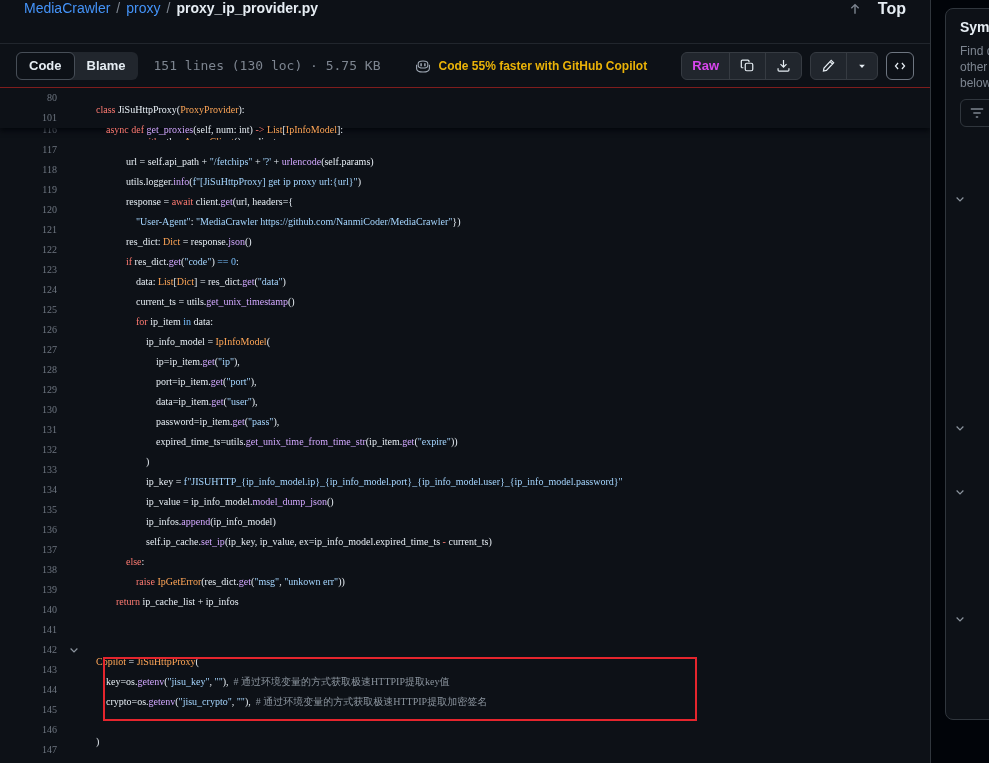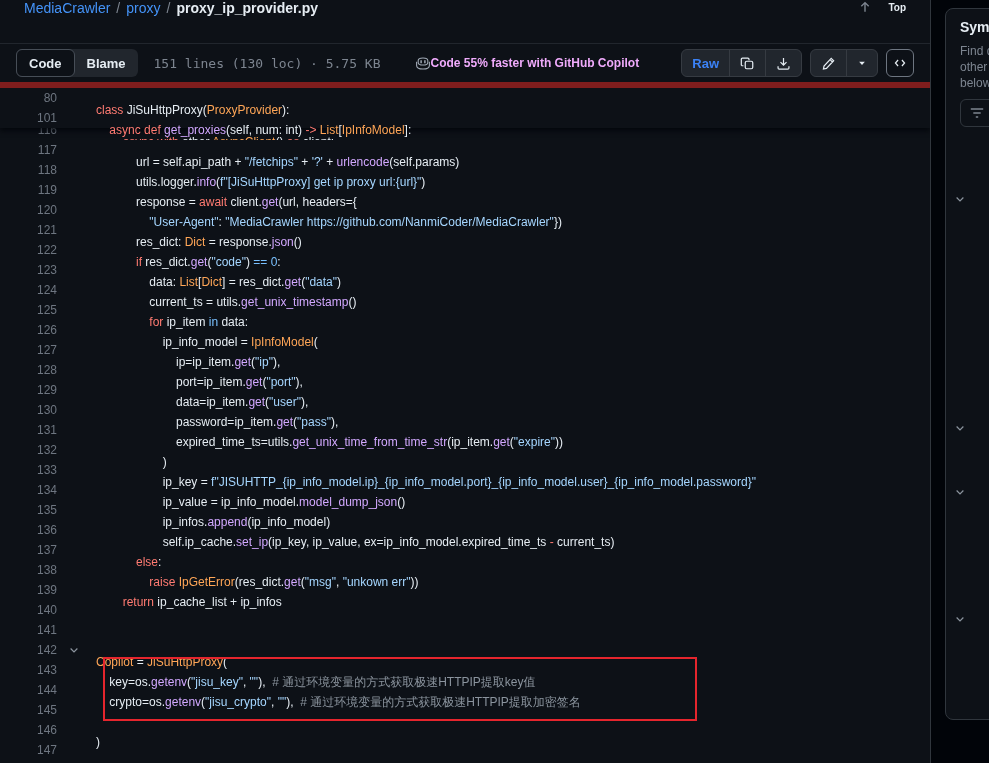--- a/index.html
+++ b/index.html
@@ -8,45 +8,45 @@
   .main { position:absolute; left:0; top:0; width:931px; height:763px;
           background:#0d1117; border-right:1px solid #30363d; }
 
   
   .crumb-row { height:44px; display:flex; align-items:flex-start; padding:0 16px 0 24px;
                border-bottom:1px solid #21262d; }
   .crumb { font-size:14px; color:#7d8590; display:flex; gap:6px; align-items:center; white-space:nowrap; }
   .crumb a { color:#4493f8; text-decoration:none; cursor:pointer; }
   .crumb .file { color:#e6edf3; font-weight:700; }
   .top-link { margin-left:auto; display:flex; align-items:center; gap:16px; color:#e6edf3;
-              font-size:10px; font-weight:600; cursor:pointer; padding-right:8px; }
+              font-size:16px; font-weight:600; cursor:pointer; padding-right:8px; }
 
   
   .toolbar { height:44px; display:flex; align-items:center; padding:0 16px;
-             border-bottom:6px solid #7f1d1d; }
+             border-bottom:1px solid #7f1d1d; }
   .seg-ctl { display:flex; background:#21262d; border-radius:6px; height:28px; align-items:stretch; }
   .seg { padding:0 12px; display:flex; align-items:center; font-size:13px; font-weight:600;
          color:#e6edf3; border-radius:6px; cursor:pointer; }
   .seg.active { background:#0d1117; border:1px solid #474e57; }
   .file-info { margin-left:16px; font-family:"DejaVu Sans Mono", monospace; font-size:13px; color:#7d8590; white-space:nowrap; }
-  .copilot { margin-left:34px; display:flex; align-items:center; color:#f0abfc;
+  .copilot { margin-left:34px; display:flex; align-items:center; gap:8px; color:#eab308;
              font-size:12px; font-weight:700; white-space:nowrap; cursor:pointer; }
   .tb-right { margin-left:auto; display:flex; align-items:center; gap:8px; }
   .btn-group { display:flex; height:28px; background:#21262d; border:1px solid #363b42;
                border-radius:6px; overflow:hidden; }
   .btn-group .gbtn { display:flex; align-items:center; justify-content:center; padding:0 10px;
-                     color:#3b82f6; font-size:13px; font-weight:600; cursor:pointer;
+                     color:#d946ef; font-size:13px; font-weight:600; cursor:pointer;
                      border-left:1px solid #363b42; }
   .btn-group .gbtn:first-child { border-left:none; }
   .icon-btn { width:28px; height:28px; display:flex; align-items:center; justify-content:center;
               border:1px solid #6e7681; border-radius:6px; cursor:pointer; background:transparent; }
 
   
   .code-wrap { position:relative; overflow:hidden; height:675px;
-               font-family:Liberation Sans, sans-serif; font-size:12px; }
+               font-family:Liberation Serif, serif; font-size:10px; }
   .row { position:relative; height:20px; line-height:20px; white-space:pre; }
   .row .ln { position:absolute; left:0; top:0; width:57px; text-align:right; color:#6e7681; cursor:pointer; }
   .row .fold { position:absolute; left:68px; top:4px; width:12px; height:12px; cursor:pointer; }
   .row .codeln { position:absolute; left:96px; top:12px; color:#e6edf3; }
   .sticky-block { position:relative; z-index:3; background:#0d1117;
                   box-shadow:0 3px 5px rgba(1,4,9,.75); }
   .partial { height:12px; overflow:hidden; position:relative; }
   .partial .inner { margin-top:-8px; }
   .t-k { color:#ff7b72; } .t-s { color:#a5d6ff; } .t-n { color:#79c0ff; }
   .t-o { color:#79c0ff; } .t-fn { color:#d2a8ff; } .t-cl { color:#ffa657; }

